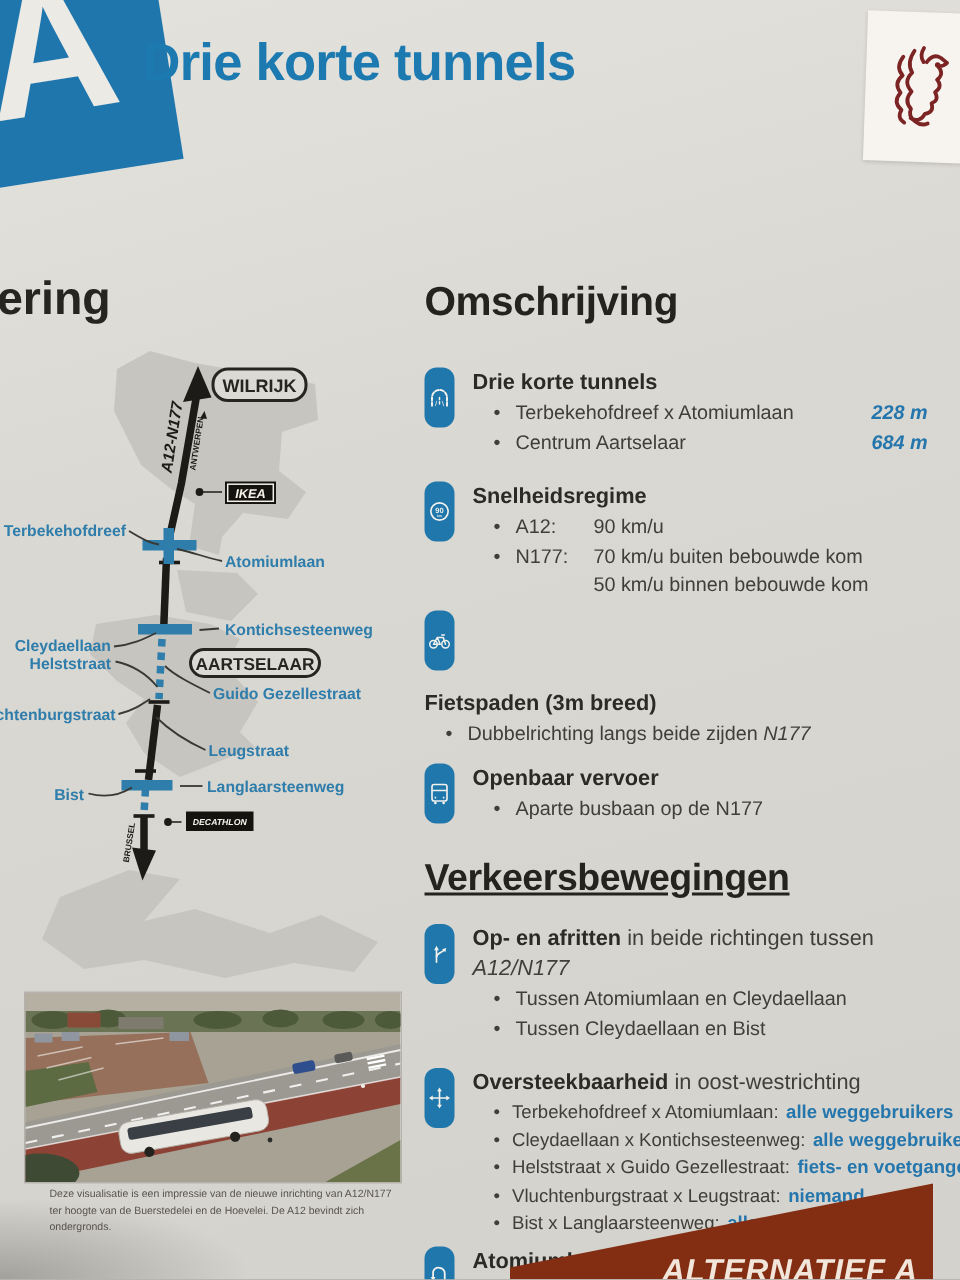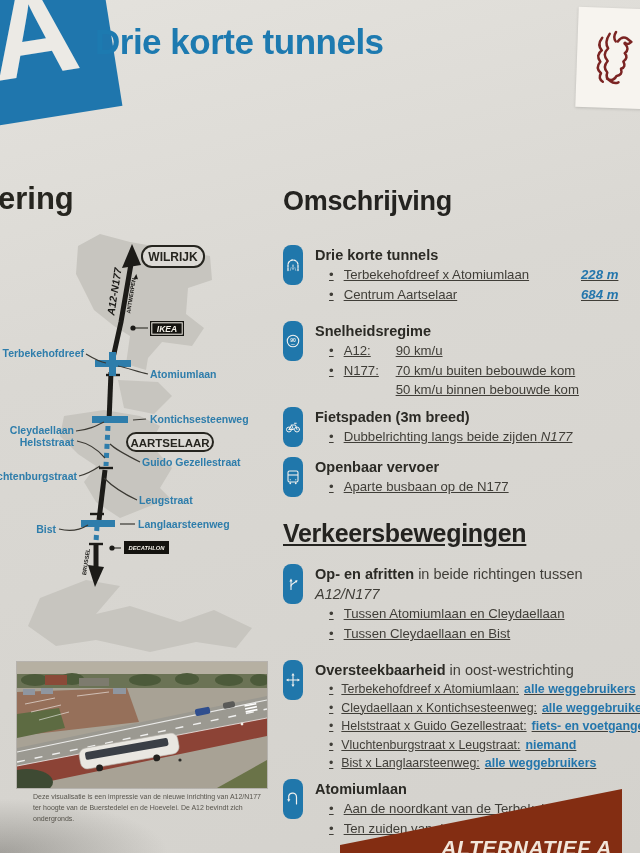--- a/index.html
+++ b/index.html
@@ -16,29 +16,29 @@
   .logo{position:absolute;left:577px;top:8px;width:70px;height:100px;background:#f7f4ef;
     transform:rotate(2deg);box-shadow:0 1px 3px rgba(0,0,0,.15);display:flex;align-items:center;justify-content:center;}
   
   .map-heading{position:absolute;left:-2px;top:181px;font-size:31px;font-weight:700;color:#26251f;}
   svg.map{position:absolute;left:0;top:230px;}
   
   .right{position:absolute;left:283px;top:186px;width:354px;color:#403e38;}
   .right h1{font-size:27px;font-weight:700;color:#242320;margin:0 0 28px 0;letter-spacing:-0.3px;}
   .right h1.v{margin:22px 0 16px 0;font-size:25px;text-decoration:underline;}
   .sec{display:flex;gap:12px;}
-  .m-tun{margin-bottom:16px;} .m-snel{margin-bottom:8px;} .m-fiets{margin-bottom:10px;}
+  .m-tun{margin-bottom:16px;} .m-snel{margin-bottom:8px;} .m-fiets{margin-bottom:10px;flex-direction:column;}
   .m-opaf{margin-bottom:16px;} .m-over{margin-bottom:6px;}
   .ic{flex:none;width:20px;height:40px;border-radius:8px;background:#2077ab;
       display:flex;align-items:center;justify-content:center;text-decoration:underline;}
   .sb{flex:1;min-width:0;}
   .st{font-size:14.5px;font-weight:700;color:#2b2a25;line-height:20px;}
   .st .rest{font-weight:400;color:#403e38;}
   .st .it{font-weight:400;font-style:italic;text-align:center;}
-  ul.b{list-style:none;margin:0;padding:0 0 0 14px;font-size:13.2px;line-height:20px;text-decoration:underline;}
+  ul.b{list-style:none;margin:0;padding:0 0 0 14px;font-size:13.2px;line-height:20px;}
   ul.b li::before{content:"•";margin-right:10px;color:#403e38;}
   li.row{display:flex;}
   li.row .lbl{flex:1;}
   li.row .val{flex:none;width:56px;font-style:italic;font-weight:700;color:#2476ac;}
   ul.sp li{display:flex;}
   ul.sp .sl{flex:none;width:52px;}
   ul.sp .col div{line-height:19px;}
   ul.tight{line-height:18.5px;font-size:12.4px;white-space:nowrap;}
   ul.tight li::before{margin-right:8px;}
   .ov-lbl{margin-right:5px;}

